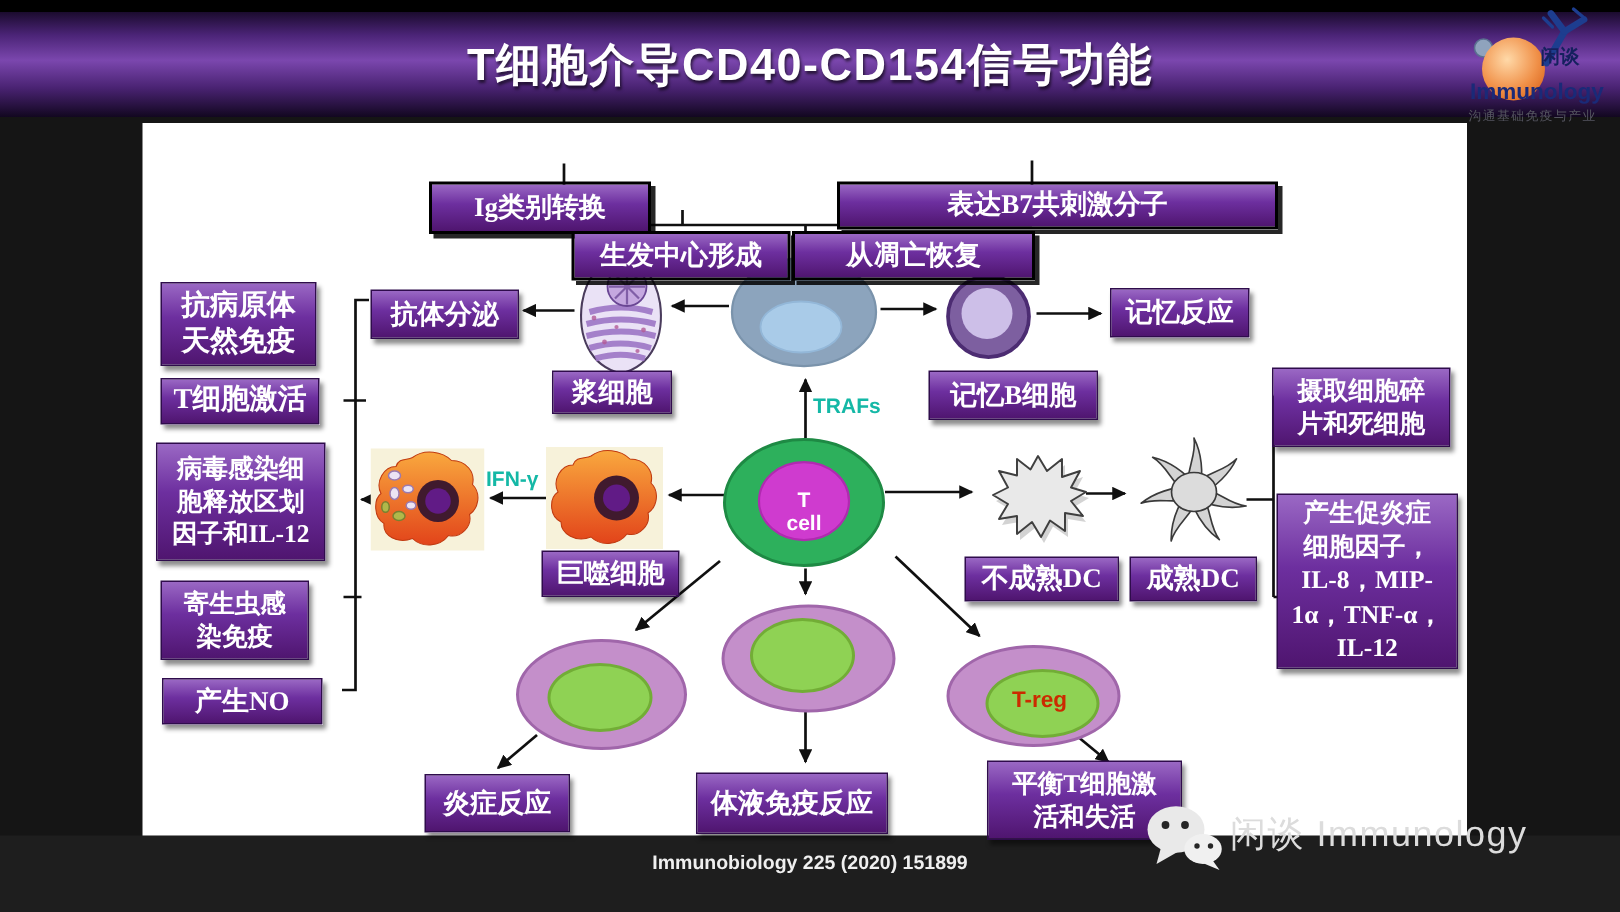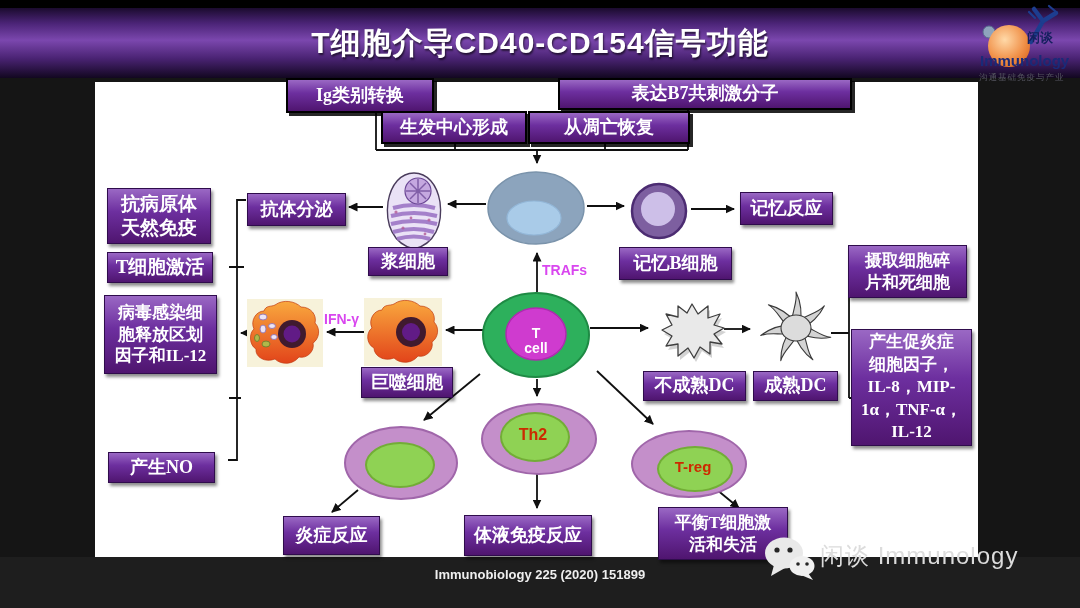--- a/index.html
+++ b/index.html
@@ -9,22 +9,22 @@
   .botband{position:absolute;left:0;top:557px;width:1080px;height:51px;background:#1e1e1e;z-index:0;}
   .titlebar{position:absolute;left:0;top:8px;width:1080px;height:70px;z-index:1;
             background:linear-gradient(180deg,#1b0b2e 0%,#4b2477 22%,#7b47ae 46%,#4a2373 72%,#120720 100%);}
   .titlebar .t{position:absolute;left:0;top:0;width:100%;height:100%;display:flex;align-items:center;justify-content:center;
             color:#fff;font-size:30px;font-weight:700;letter-spacing:1px;text-shadow:1px 2px 2px rgba(0,0,0,.6);}
   .panel{position:absolute;left:95px;top:82px;width:883px;height:475px;background:#fff;z-index:1;}
   .pbox{position:absolute;display:flex;align-items:center;justify-content:center;text-align:center;color:#fff;
         font-family:"Liberation Serif","DejaVu Serif",serif;font-weight:700;white-space:pre-line;line-height:1.28;
         background:linear-gradient(180deg,#9a68c4 0%,#6d2f9f 42%,#4f156f 100%);
         border:1px solid #2f0c4c;box-shadow:2px 3px 3px rgba(0,0,0,.45);z-index:4;font-size:18px;}
-  .pbox.bb{border:2px solid #000;box-shadow:3px 3px 0 rgba(0,0,0,.85);}
-  .lbl{position:absolute;font-weight:700;color:#d946ef;z-index:5;white-space:pre-line;}
+  .pbox.bb{border:2px solid #000;box-shadow:3px 3px 0 rgba(0,0,0,.85);margin-top:43px;}
+  .lbl{position:absolute;font-weight:700;color:#14b8a6;z-index:5;white-space:pre-line;}
   .cellwrap{position:absolute;z-index:3;}
   .celltext{position:absolute;display:flex;align-items:center;justify-content:center;text-align:center;
             font-weight:700;white-space:pre-line;z-index:4;line-height:1.1;}
   .ellip{position:absolute;border-radius:50%;}
   #connectors{position:absolute;left:0;top:0;z-index:2;}
   .citation{position:absolute;left:0;top:567px;width:1080px;text-align:center;color:#efefef;font-size:13px;z-index:5;font-weight:bold;}
   .wmtext{position:absolute;left:820px;top:540px;color:#dcdcdc;font-size:24px;font-weight:400;z-index:6;letter-spacing:1px;}
   .brandbox{position:absolute;left:975px;top:2px;width:102px;height:84px;z-index:6;}
 </style>
 </head>
@@ -161,37 +161,38 @@
       </g>
       <ellipse cx="42" cy="40" rx="15" ry="13" fill="#dcdcdc"></ellipse>
     </g>
   </svg>
 
   <div class="ellip" style="left:344px;top:426px;width:110px;height:70px;background:#c48fca;border:2px solid #a066aa;z-index:3"></div>
   <div class="ellip" style="left:365px;top:442px;width:66px;height:42px;background:#8fd254;border:2px solid #72ad36;z-index:3"></div>
 
   <div class="ellip" style="left:481px;top:403px;width:112px;height:68px;background:#c48fca;border:2px solid #a066aa;z-index:3"></div>
   <div class="ellip" style="left:500px;top:412px;width:66px;height:46px;background:#8fd254;border:2px solid #72ad36;z-index:3"></div>
-  <div class="celltext" style="left:500px;top:412px;width:66px;height:46px;color:#cc2a00;font-size:16px">Th2</div>
 
   <div class="ellip" style="left:631px;top:430px;width:112px;height:64px;background:#c48fca;border:2px solid #a066aa;z-index:3"></div>
   <div class="ellip" style="left:657px;top:446px;width:72px;height:42px;background:#8fd254;border:2px solid #72ad36;z-index:3"></div>
   <div class="celltext" style="left:657px;top:446px;width:72px;height:42px;color:#cc2a00;font-size:15px">T-reg</div>
 
   <div class="pbox bb" style="left:286px;top:78px;width:144px;height:31px">Ig类别转换</div>
   <div class="pbox bb" style="left:558px;top:78px;width:290px;height:28px">表达B7共刺激分子</div>
   <div class="pbox bb" style="left:381px;top:111px;width:142px;height:29px">生发中心形成</div>
   <div class="pbox bb" style="left:528px;top:111px;width:158px;height:29px">从凋亡恢复</div>
 
   <div class="pbox" style="left:107px;top:188px;width:102px;height:54px;font-size:19px">抗病原体
 天然免疫</div>
   <div class="pbox" style="left:107px;top:252px;width:104px;height:29px;font-size:19px">T细胞激活</div>
   <div class="pbox" style="left:104px;top:295px;width:111px;height:77px;font-size:17px">病毒感染细
 胞释放区划
 因子和IL-12</div>
+  <div class="pbox" style="left:107px;top:387px;width:97px;height:51px;font-size:17px">寄生虫感
+染免疫</div>
   <div class="pbox" style="left:108px;top:452px;width:105px;height:29px">产生NO</div>
 
   <div class="pbox" style="left:247px;top:193px;width:97px;height:31px">抗体分泌</div>
   <div class="pbox" style="left:368px;top:247px;width:78px;height:27px">浆细胞</div>
   <div class="pbox" style="left:619px;top:247px;width:111px;height:31px">记忆B细胞</div>
   <div class="pbox" style="left:361px;top:367px;width:90px;height:29px">巨噬细胞</div>
 
   <div class="pbox" style="left:740px;top:192px;width:91px;height:31px">记忆反应</div>
   <div class="pbox" style="left:643px;top:371px;width:101px;height:28px">不成熟DC</div>
   <div class="pbox" style="left:753px;top:371px;width:83px;height:28px">成熟DC</div>

